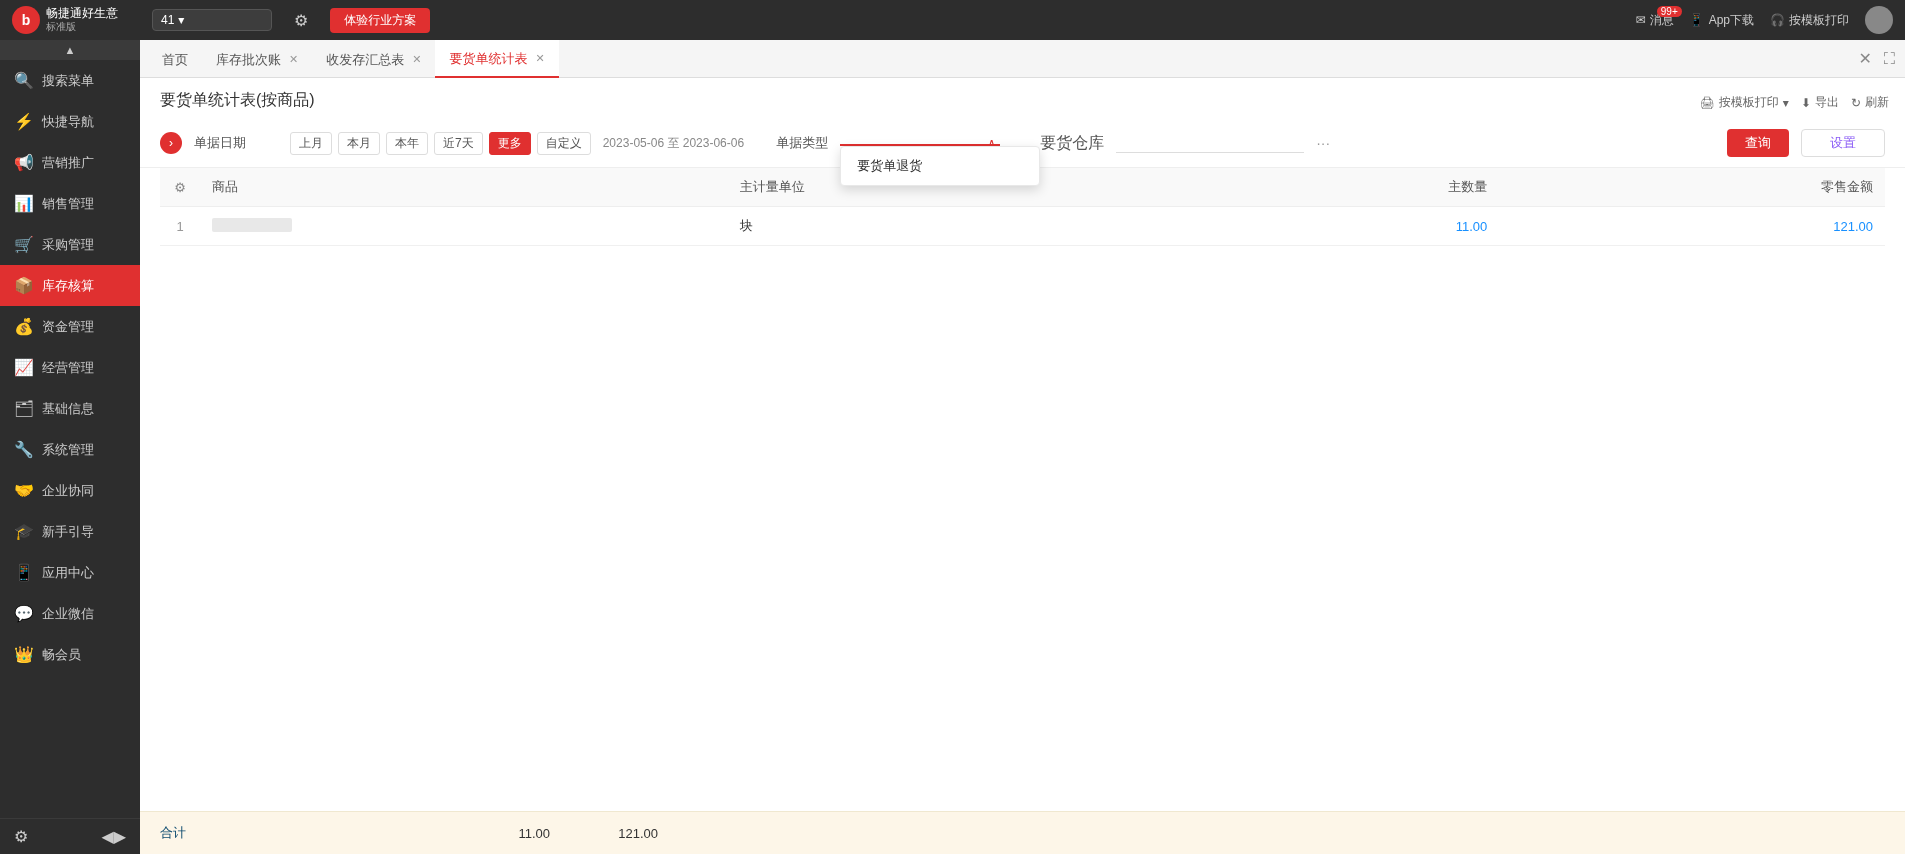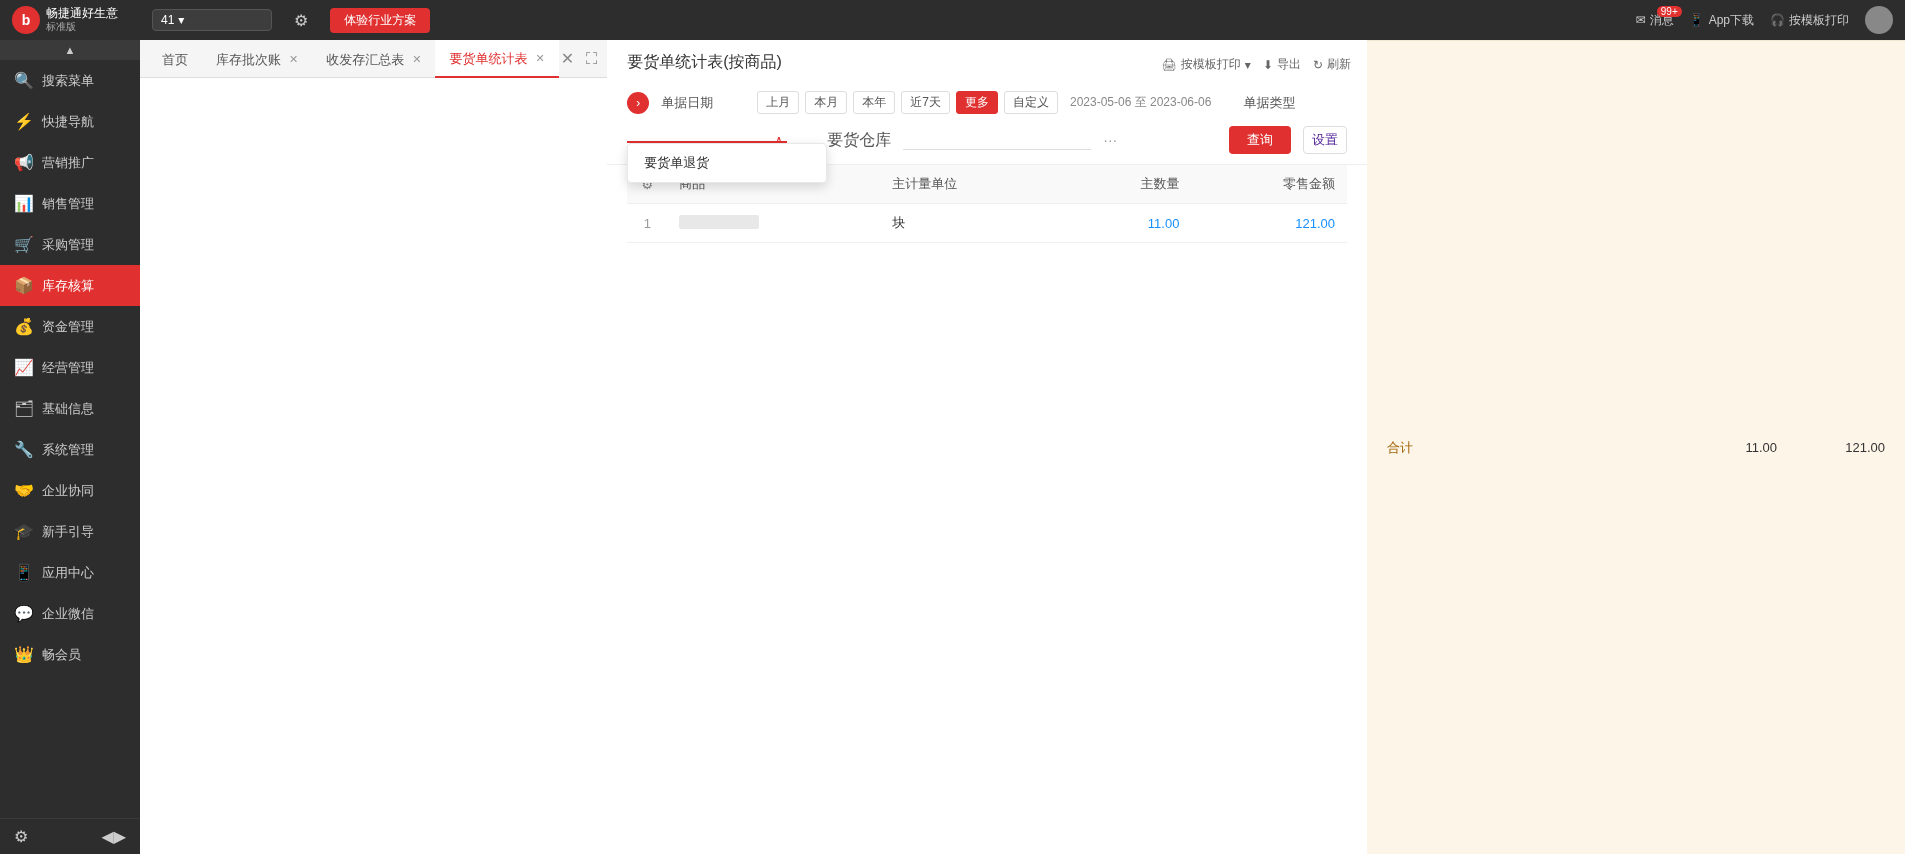--- a/index.html
+++ b/index.html
@@ -162,21 +162,21 @@
     .sidebar-bottom-icon {
       color: #ccc;
       cursor: pointer;
       font-size: 16px;
     }
 
     
     .content-area {
       flex: 1;
       display: flex;
-      flex-direction: row;
+      flex-direction: column;
       overflow: hidden;
       background: #fff;
     }
 
     
     .tab-bar {
       display: flex;
       align-items: center;
       background: #f5f5f5;
       border-bottom: 1px solid #ddd;
@@ -358,24 +358,24 @@
       color: white;
       border: none;
       border-radius: 4px;
       padding: 5px 18px;
       font-size: 13px;
       cursor: pointer;
       margin-left: auto;
     }
     .setup-btn {
       background: #fff;
-      color: #4c1d95;
+      color: #8b5cf6;
       border: 1px solid #ddd;
       border-radius: 4px;
-      padding: 4px 8px;
+      padding: 4px 28px;
       font-size: 13px;
       cursor: pointer;
       text-align: center;
     }
 
     
     .dropdown-menu {
       position: absolute;
       top: 100%;
       left: 0;
@@ -451,21 +451,21 @@
     .summary-row {
       background: #fdf6e8;
       padding: 12px 20px;
       display: flex;
       align-items: center;
       border-top: 1px solid #f0e8d0;
     }
     .summary-label {
       width: 290px;
       font-size: 13px;
-      color: #a16207;
+      color: #0c4a6e;
     }
     .summary-num {
       font-size: 13px;
       color: #333;
       width: 100px;
       text-align: right;
     }
     .summary-num2 {
       font-size: 13px;
       color: #333;

